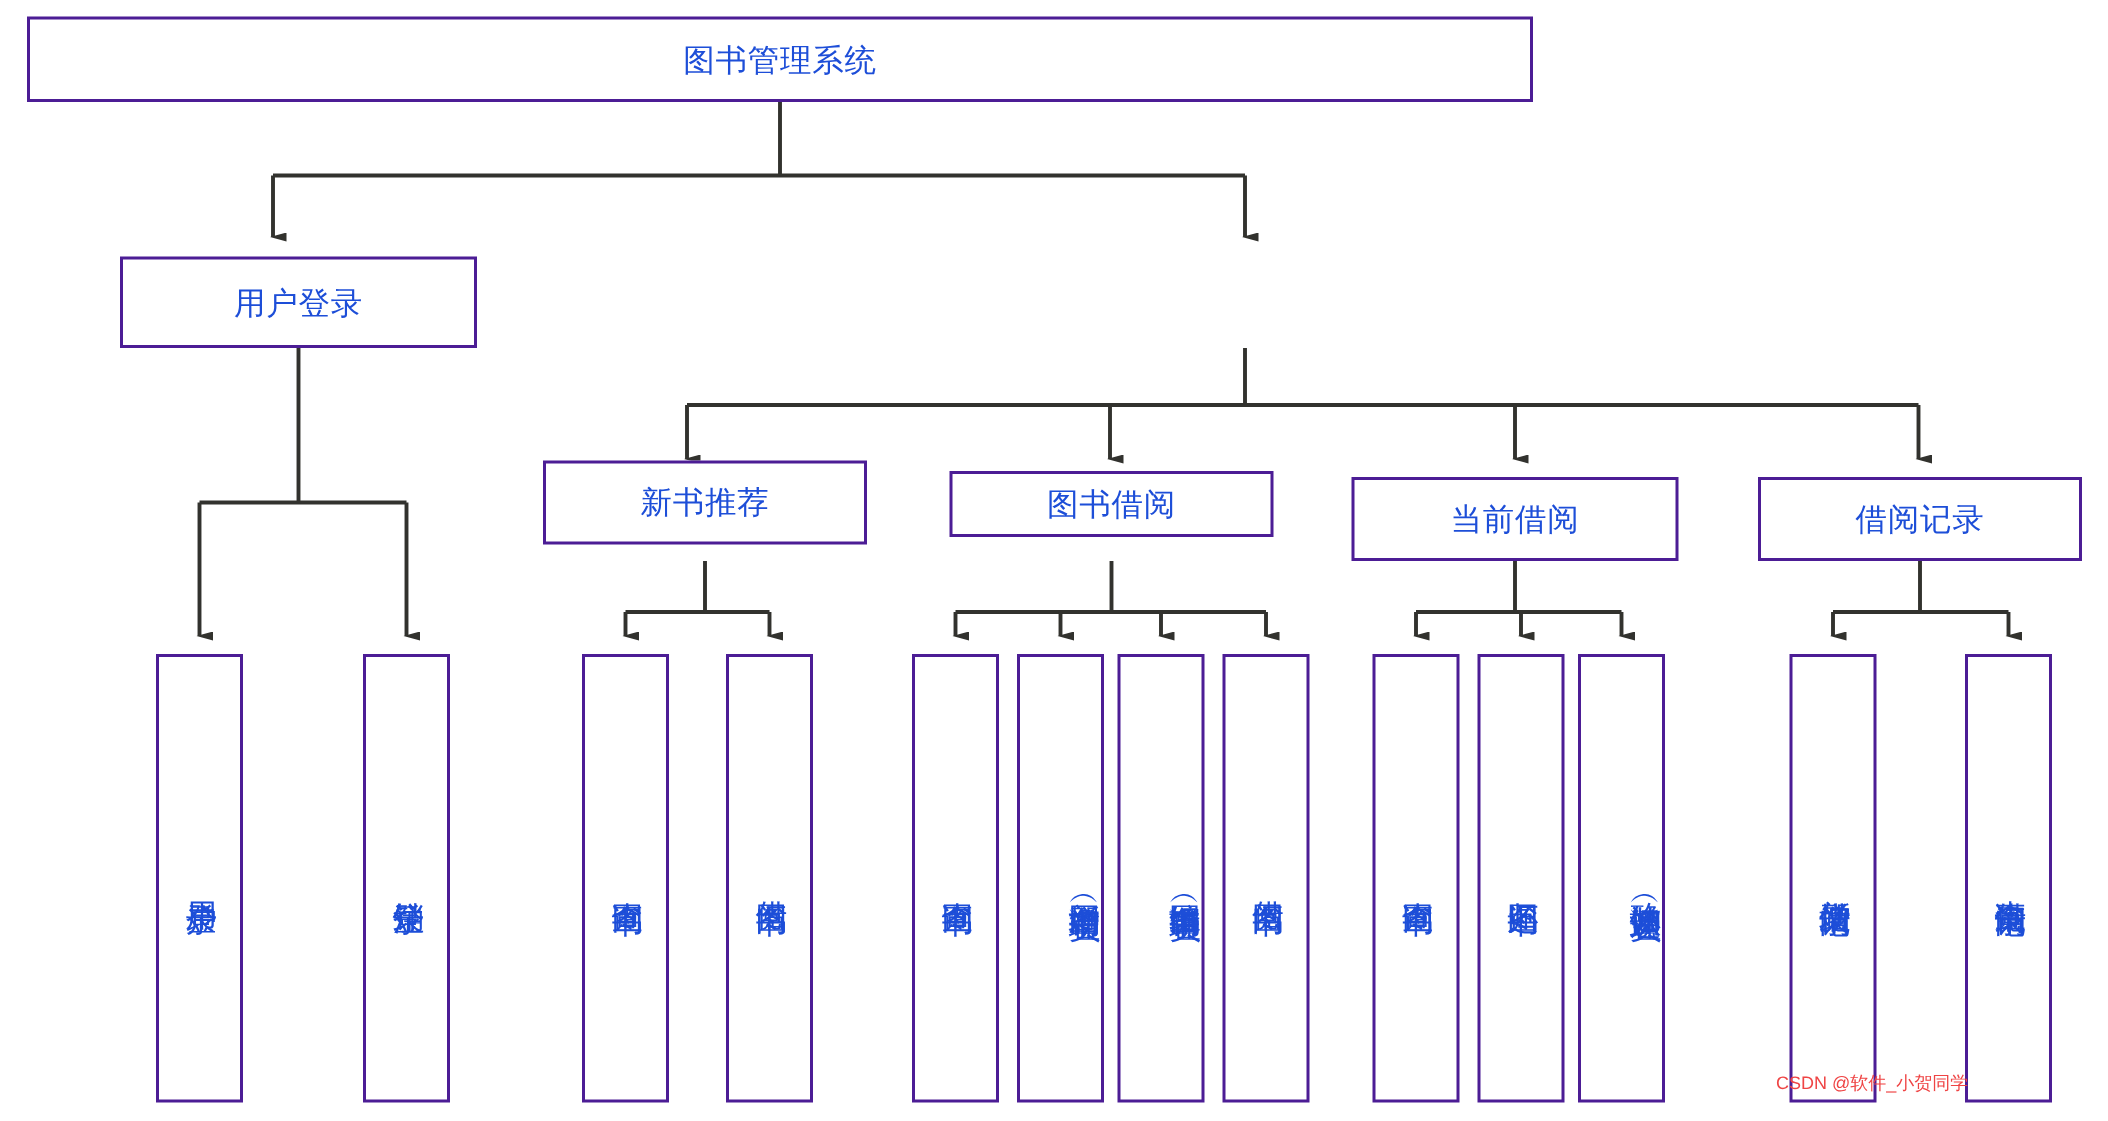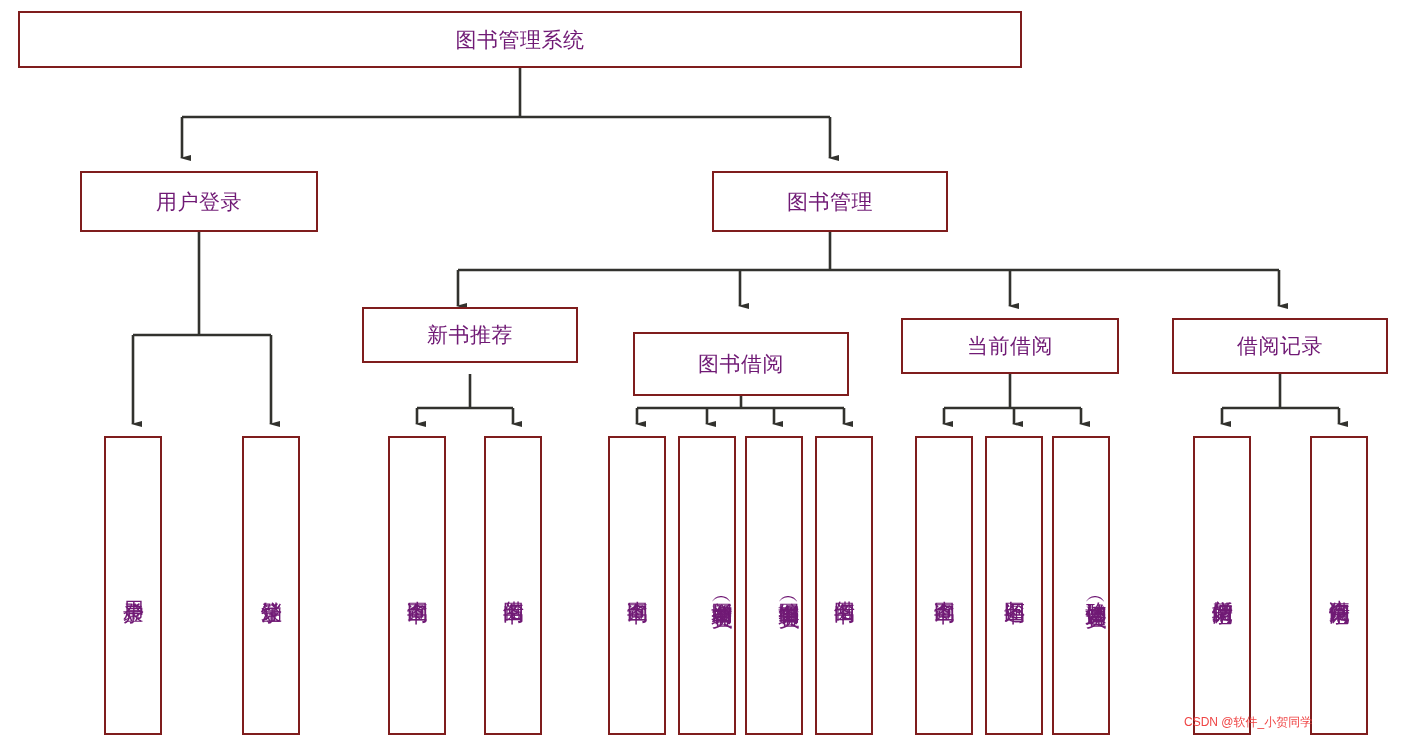--- a/index.html
+++ b/index.html
@@ -22,25 +22,25 @@
     left: 0;
     top: 0;
     width: 1405px;
     height: 747px;
     pointer-events: none;
   }
   .node {
     position: absolute;
     box-sizing: border-box;
     background: #ffffff;
-    border: 2px solid #7f1d1d;
+    border: 2px solid #4c1d95;
     display: flex;
     align-items: center;
     justify-content: center;
-    color: #701a75;
+    color: #1d4ed8;
   }
   .node-h {
     font-size: 21px;
     letter-spacing: 0.5px;
     white-space: nowrap;
   }
   .node-v {
     writing-mode: vertical-rl;
     text-orientation: upright;
     font-size: 21px;
@@ -119,28 +119,25 @@
     </g>
   </svg>
 
   <div class="node node-h" style="left:18px; top:11px; width:1004px; height:57px;">
     <span>图书管理系统</span>
   </div>
 
   <div class="node node-h" style="left:80px; top:171px; width:238px; height:61px;">
     <span>用户登录</span>
   </div>
-  <div class="node node-h" style="left:712px; top:171px; width:236px; height:61px;">
-    <span>图书管理</span>
-  </div>
 
   <div class="node node-h" style="left:362px; top:307px; width:216px; height:56px;">
     <span>新书推荐</span>
   </div>
-  <div class="node node-h" style="left:633px; top:332px; width:216px; height:64px;">
+  <div class="node node-h" style="left:633px; top:314px; width:216px; height:44px;">
     <span>图书借阅</span>
   </div>
   <div class="node node-h" style="left:901px; top:318px; width:218px; height:56px;">
     <span>当前借阅</span>
   </div>
   <div class="node node-h" style="left:1172px; top:318px; width:216px; height:56px;text-align:center;">
     <span>借阅记录</span>
   </div>
 
   <div class="node node-v center-v" style="left:104px; top:436px; width:58px; height:299px;">

